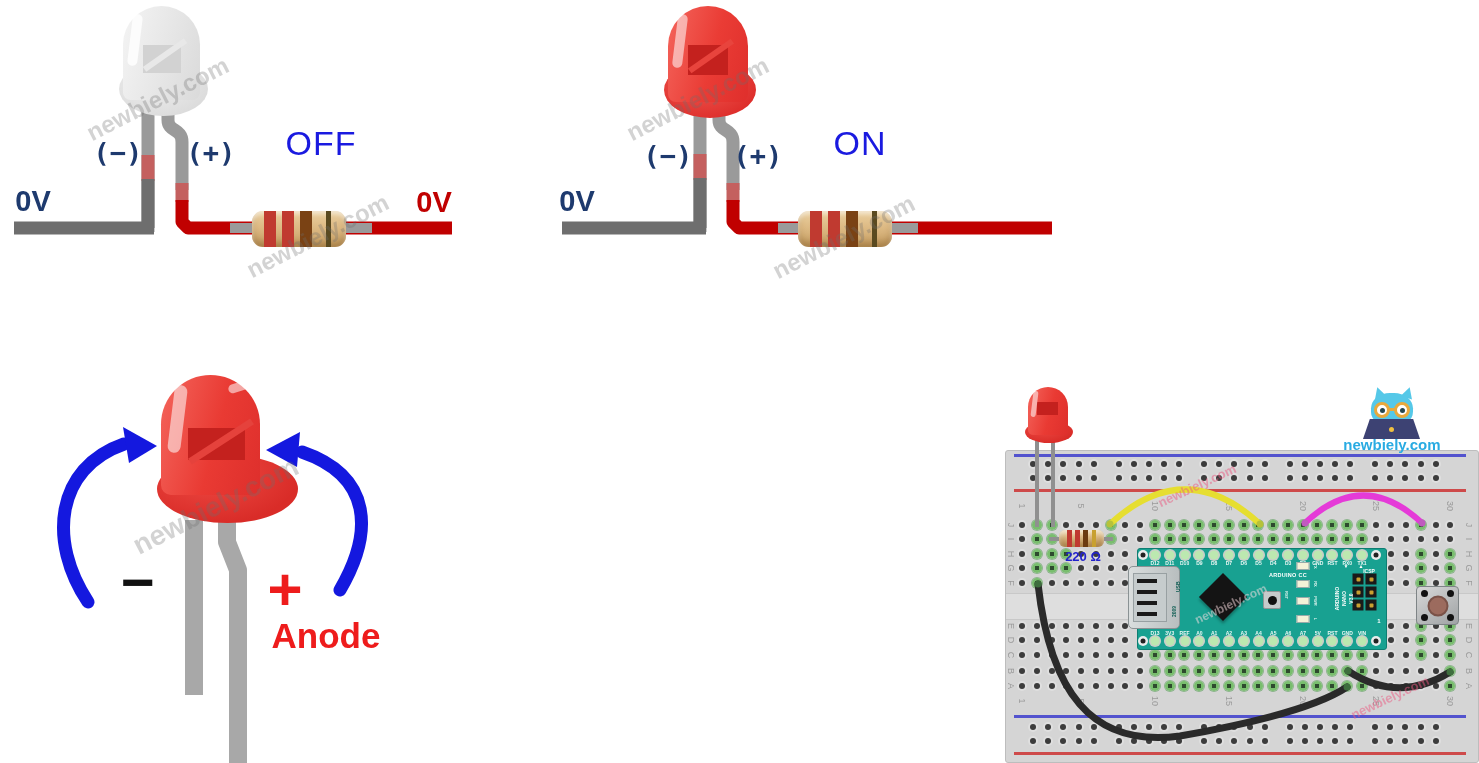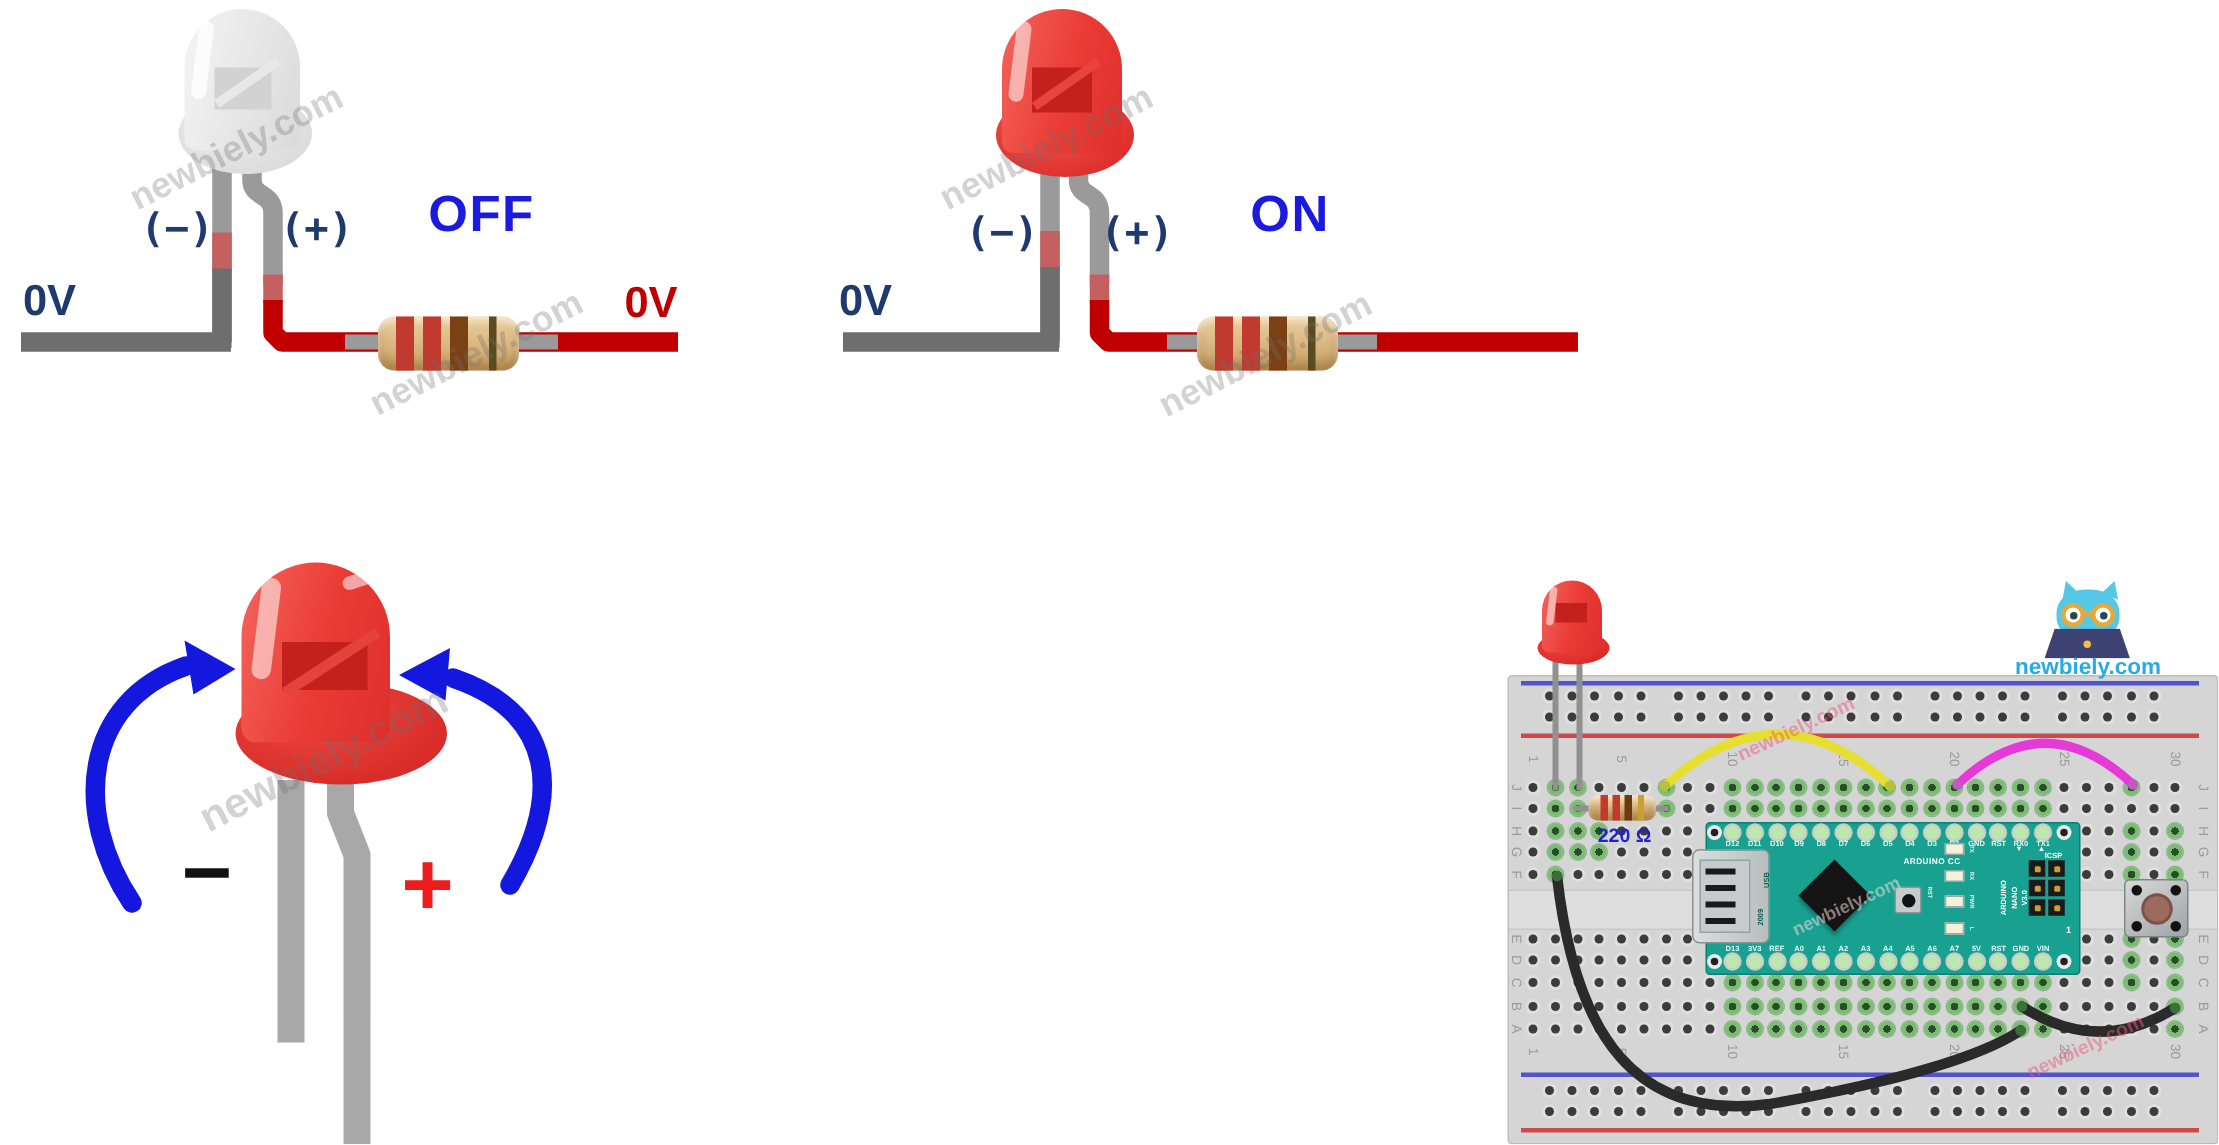--- a/index.html
+++ b/index.html
@@ -2,21 +2,21 @@
 <html><head>
 <meta charset="utf-8">
 <style>
   html,body{margin:0;padding:0;background:#fff;}
   .canvas{position:relative;width:1479px;height:763px;background:#fff;overflow:hidden;
           font-family:"Liberation Sans", sans-serif;}
   .abs{position:absolute;}
   .ctr{text-align:center;}
   
   .polarity{font-family:"DejaVu Sans Mono", monospace;font-weight:bold;font-size:27px;color:#1E3A6E;}
-  .statelbl{font-weight:bold;font-size:34px;color:#1A1AE0;letter-spacing:1px;}
+  .statelbl{font-weight:normal;font-size:34px;color:#1A1AE0;letter-spacing:1px;}
   .volt-navy{font-weight:bold;font-size:29px;color:#1E3A6E;}
   .volt-red{font-weight:bold;font-size:29px;color:#C00000;}
   .big-title{font-style:italic;font-weight:400;font-size:93px;color:#F9256B;letter-spacing:-3px;white-space:nowrap;}
   .sign-minus{font-weight:bold;font-size:58px;color:#111;}
   .sign-plus{font-weight:bold;font-size:60px;color:#EE1C1C;}
   .anat-lbl{font-weight:bold;font-size:35px;}
   .wm{font-weight:bold;white-space:nowrap;pointer-events:none;}
   .wm-gray{color:rgba(110,110,110,0.30);font-size:24px;}
   .wm-pink{color:rgba(235,90,130,0.50);font-size:13px;}
   .wm-lite{color:rgba(255,225,230,0.50);font-size:12px;}
@@ -152,20 +152,21 @@
 
     <svg class="abs" style="left:0;top:0;" width="430" height="393" viewBox="0 0 430 393">
       <path d="M88,232 C48,172 55,98 124,74" stroke="#1418DF" stroke-width="13" fill="none" stroke-linecap="round"></path>
       <polygon points="157,76 123,57 129,93" fill="#1418DF"></polygon>
       <path d="M340,220 C374,162 372,106 302,82" stroke="#1418DF" stroke-width="13" fill="none" stroke-linecap="round"></path>
       <polygon points="266,80 300,62 297,97" fill="#1418DF"></polygon>
     </svg>
 
     <div class="abs ctr sign-minus" style="left:108px;top:178px;width:60px;">−</div>
     <div class="abs ctr sign-plus" style="left:255px;top:185px;width:60px;">+</div>
+    <div class="abs ctr anat-lbl" style="left:245px;top:246px;width:162px;color:#EE1C1C;">Anode</div>
   </section>
 
   <div class="bb"></div>
   <div class="channel"></div>
   <div class="railline" style="left:1014px;top:454px;width:452px;background:#5353CE;"></div>
   <div class="railline" style="left:1014px;top:489px;width:452px;background:#CE4A4A;"></div>
   <div class="railline" style="left:1014px;top:715px;width:452px;background:#5353CE;"></div>
   <div class="railline" style="left:1014px;top:752px;width:452px;background:#CE4A4A;"></div>
 
   <div class="abs" id="bb-built" style="left:0;top:0;width:1479px;height:763px;pointer-events:none;">

